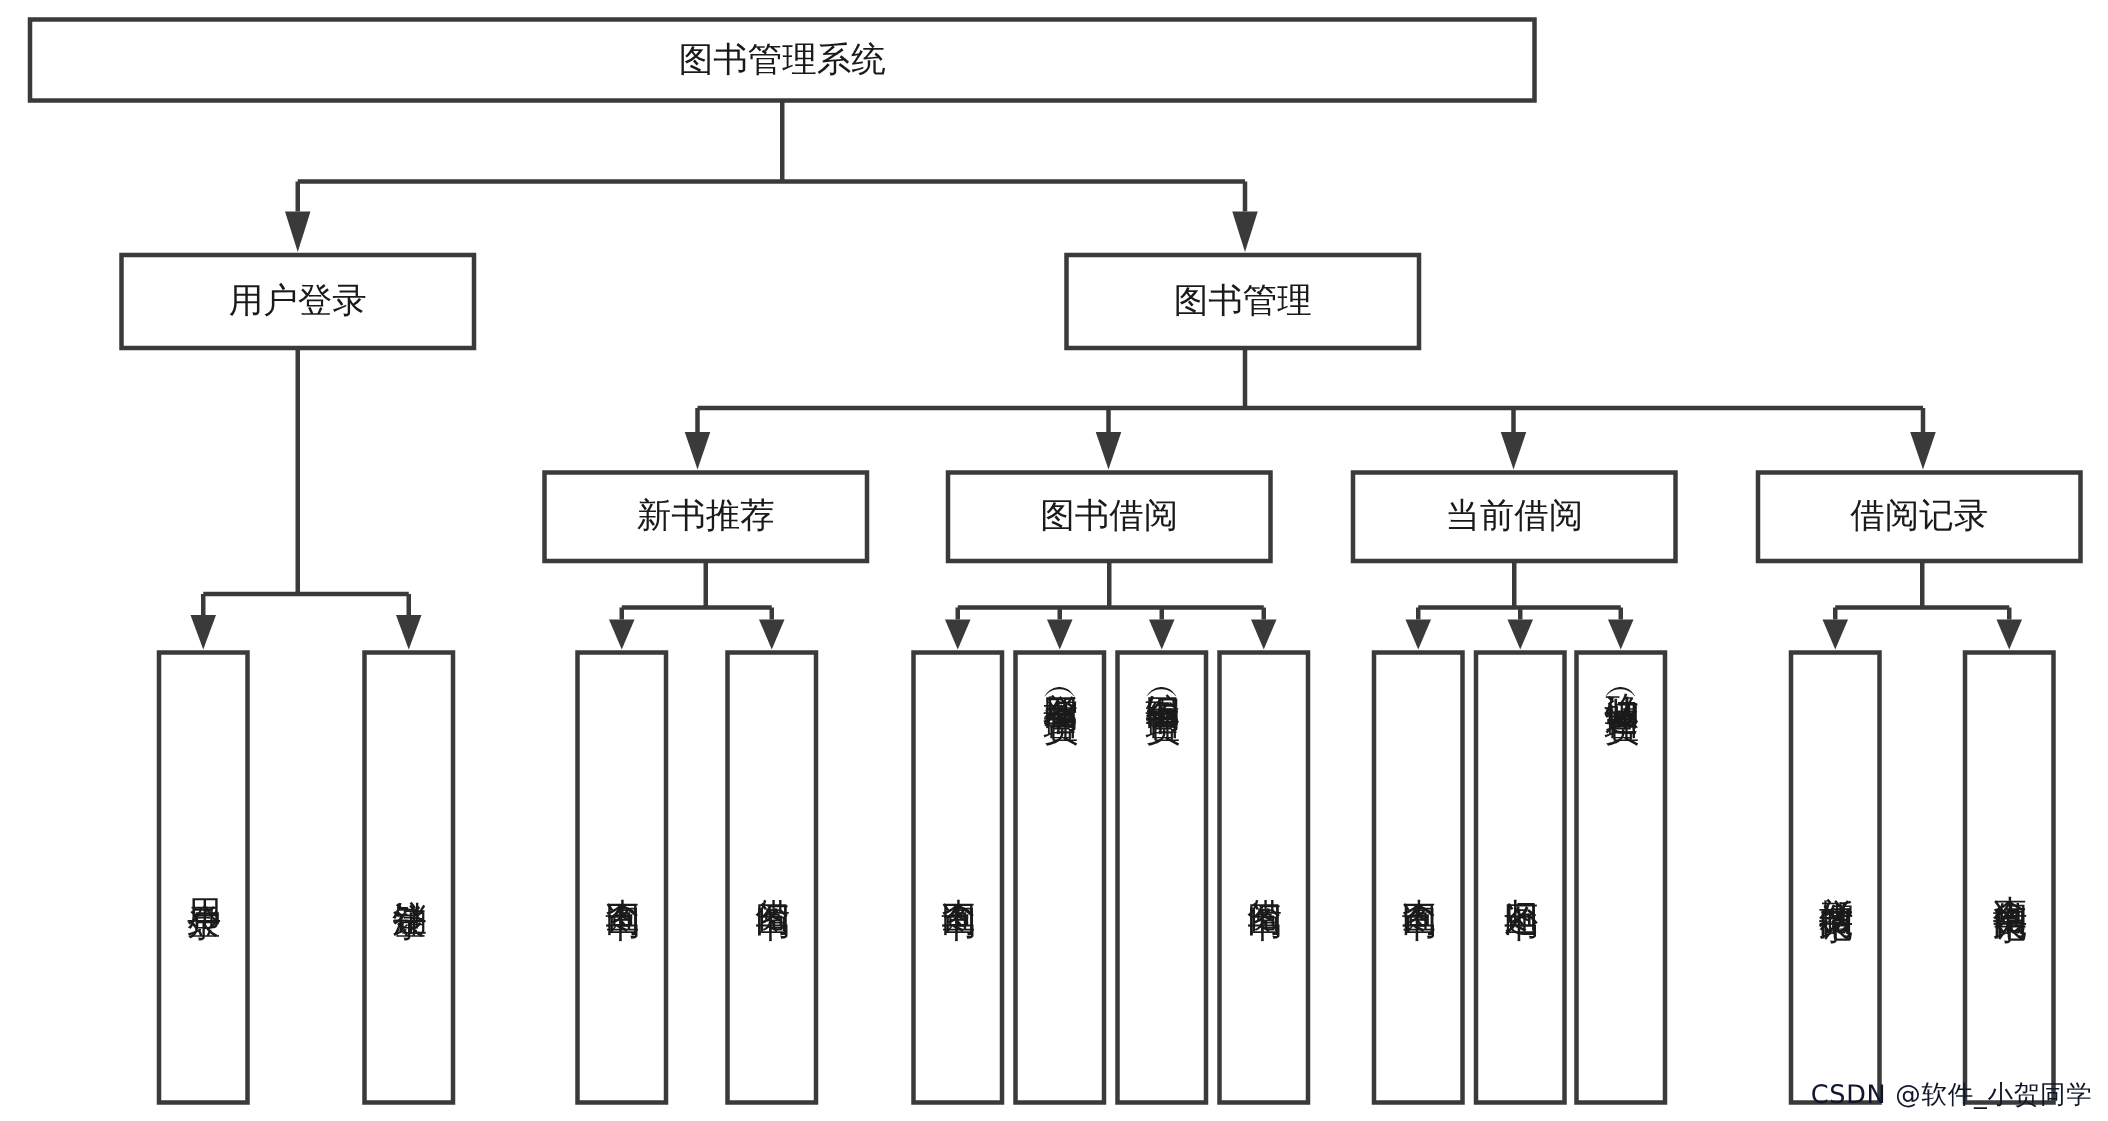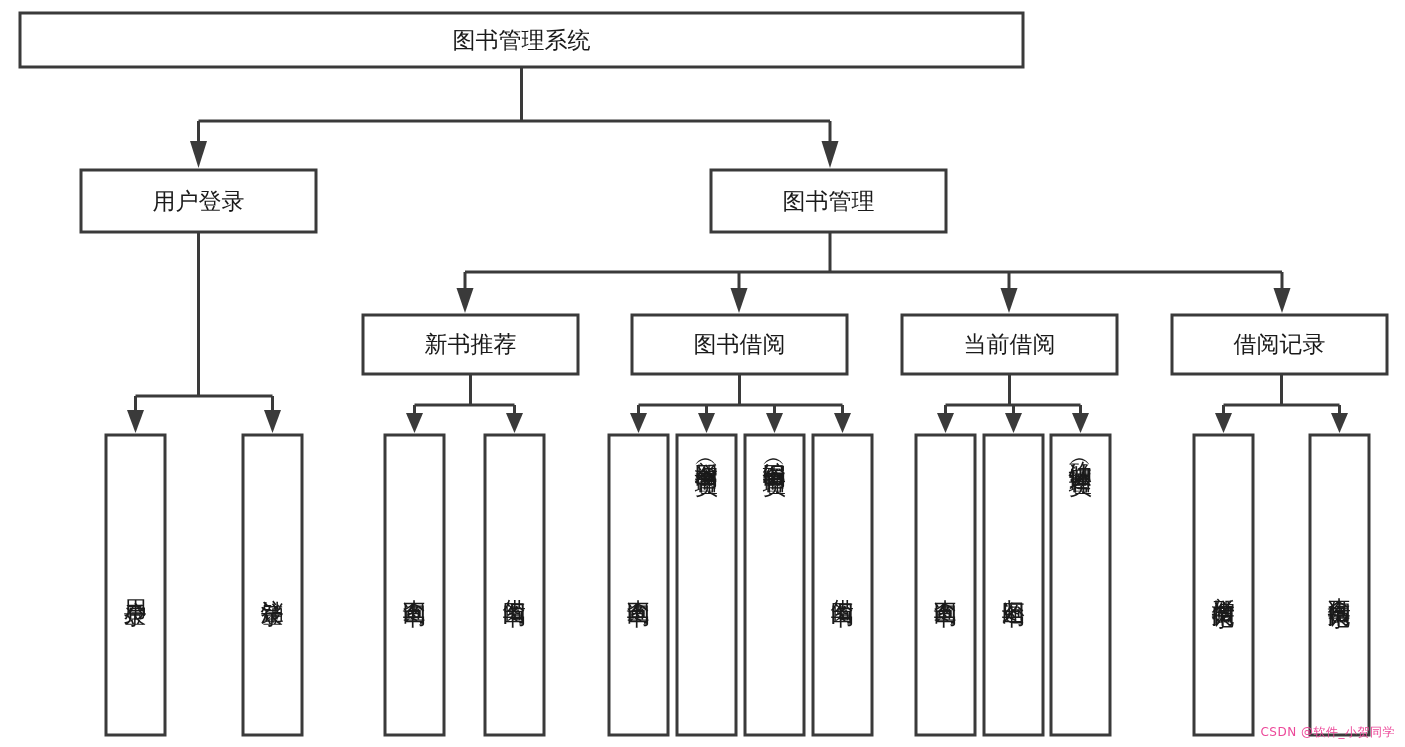--- a/index.html
+++ b/index.html
@@ -61,22 +61,22 @@
     letter-spacing: 2px;
     color: #1a1a1a;
     white-space: nowrap;
     text-align: center;
   }
   .watermark {
     position: absolute;
     right: 10px;
     bottom: 6px;
     font-family: "DejaVu Sans", "Liberation Sans", sans-serif;
-    font-size: 12px;
-    color: #ec4899;
+    font-size: 17px;
+    color: #0f172a;
     white-space: nowrap;
     letter-spacing: 0.5px;
   }
 </style>
 </head>
 <body>
 
 <div id="diagram-root">
 
   <svg id="flowchart" viewBox="0 0 1405 747">

